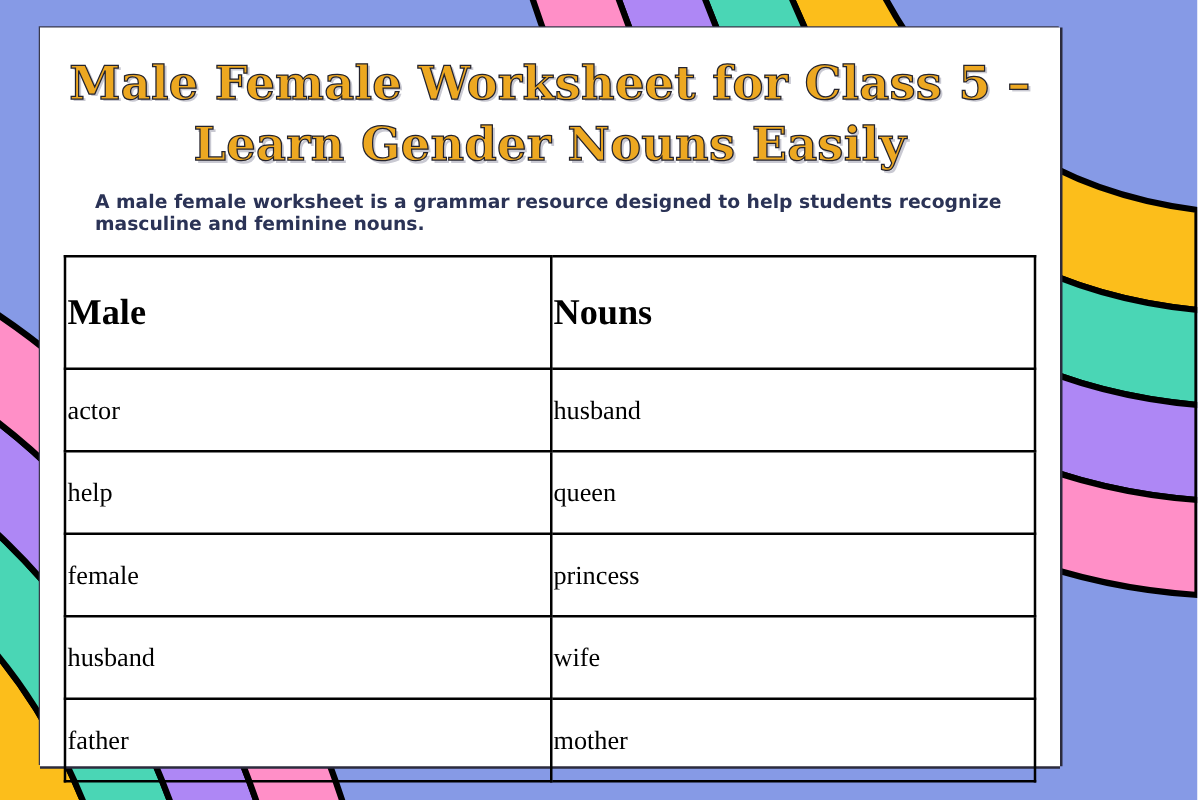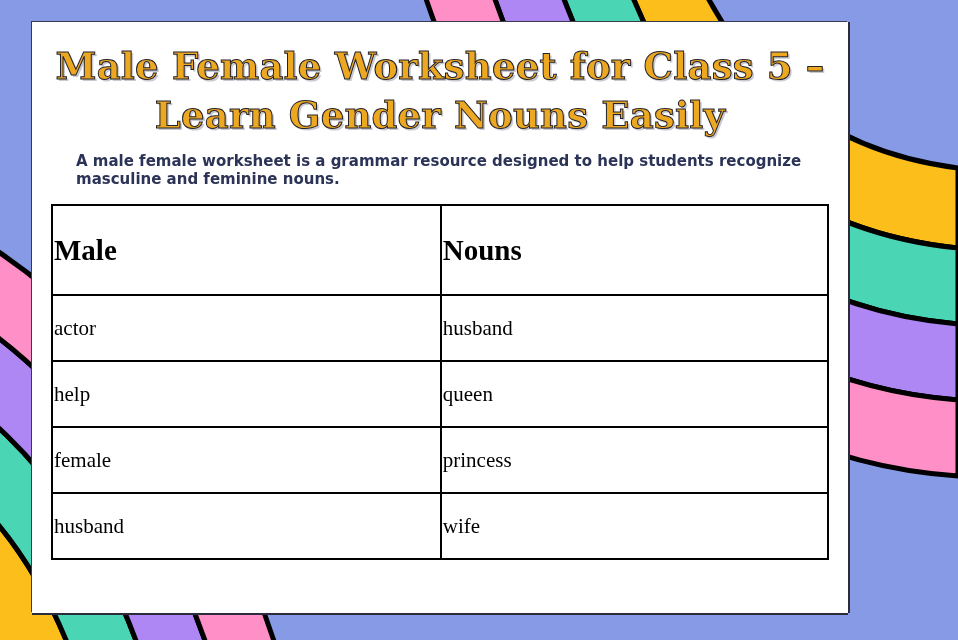--- a/index.html
+++ b/index.html
@@ -154,18 +154,22 @@
             <td>queen</td>
           </tr>
           <tr>
             <td>female</td>
             <td>princess</td>
           </tr>
           <tr>
             <td>husband</td>
             <td>wife</td>
           </tr>
+          <tr>
+            <td>father</td>
+            <td>mother</td>
+          </tr>
         </tbody>
       </table>
     </div>
 
   </div>
 </div>
 
 </body></html>

